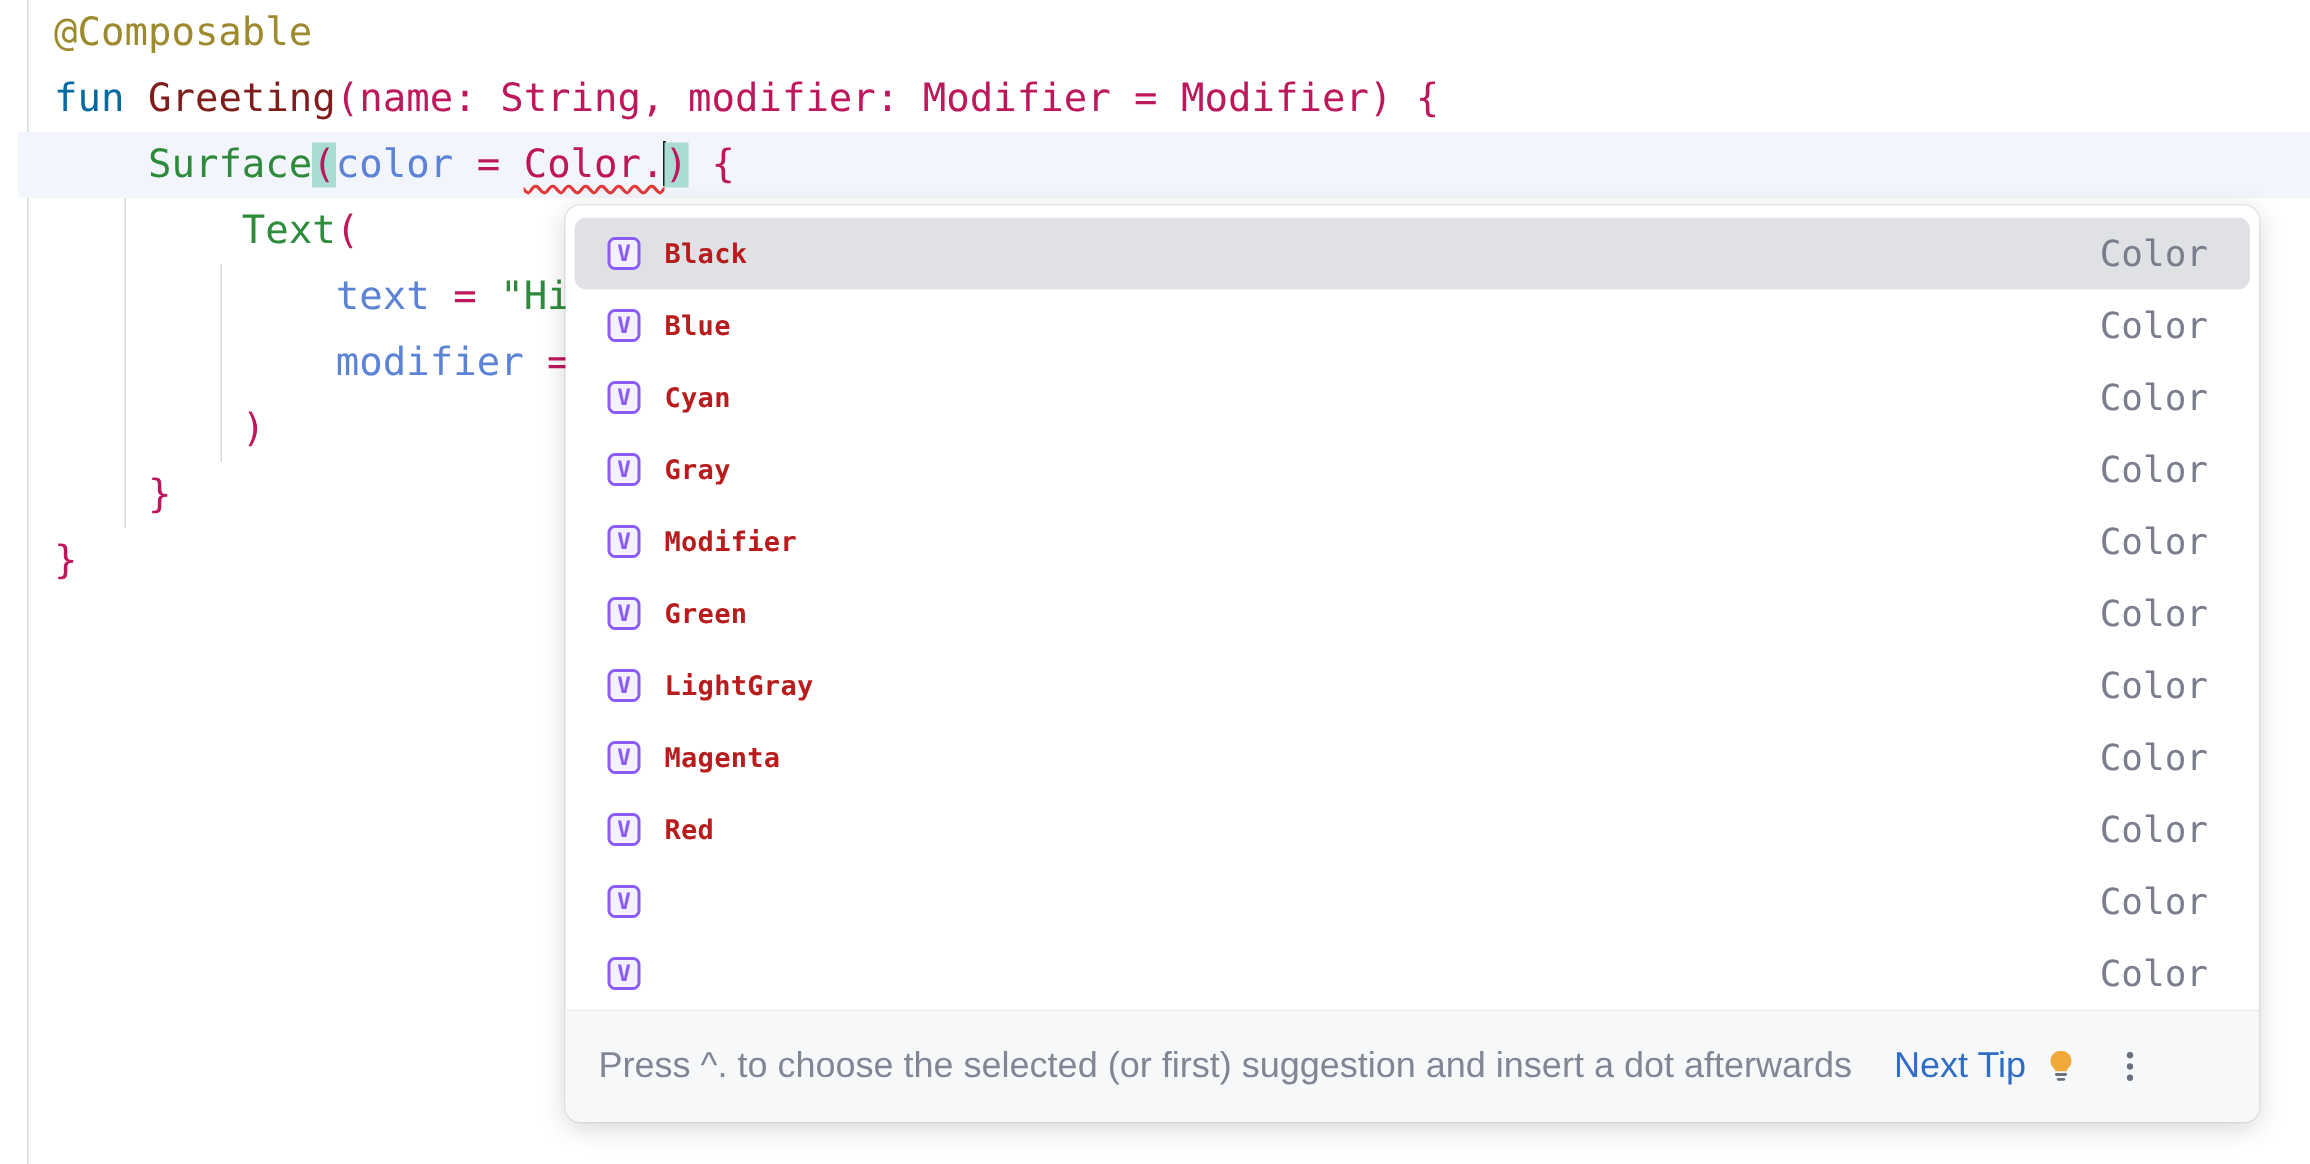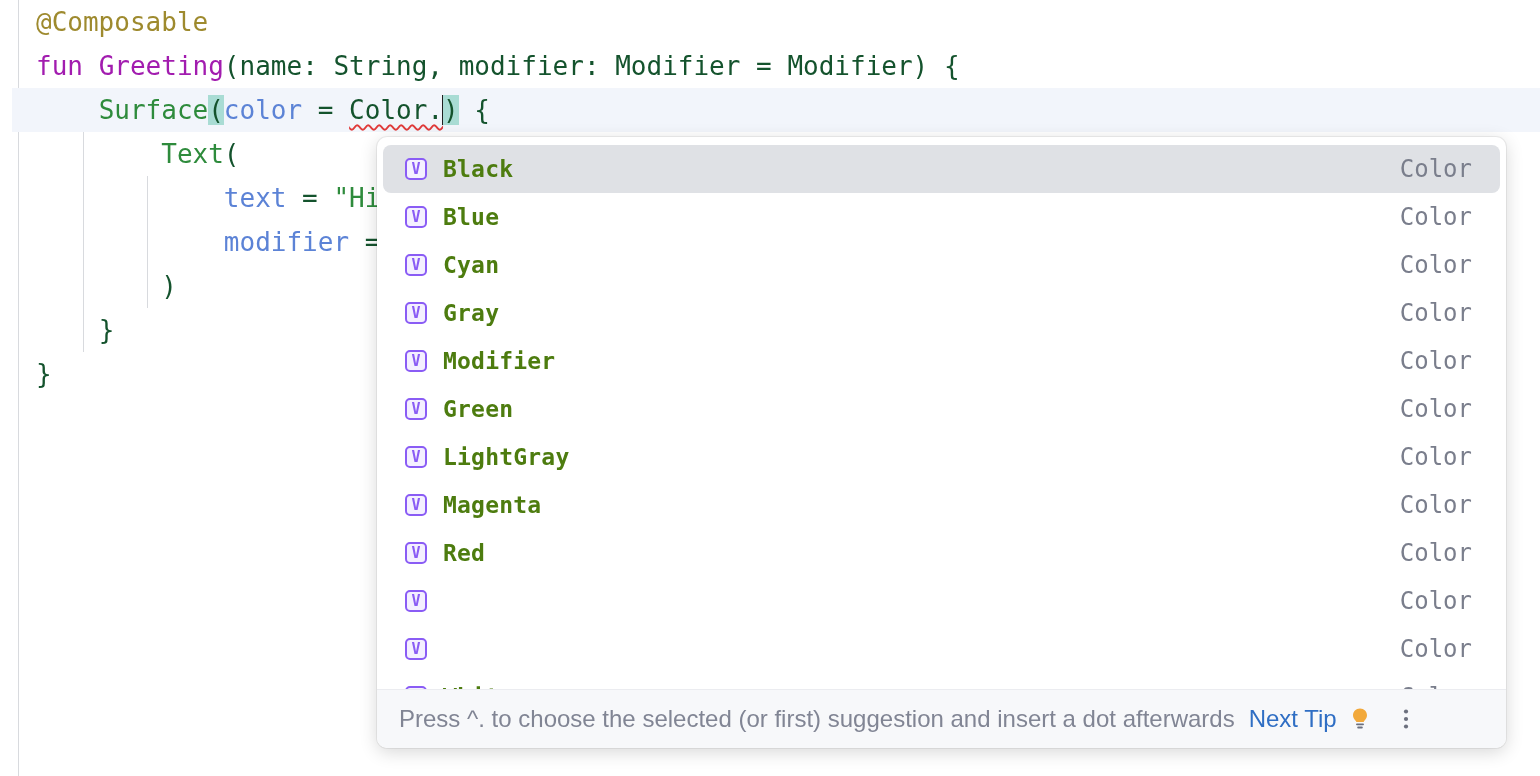--- a/index.html
+++ b/index.html
@@ -48,23 +48,23 @@
     background: #f2f5fb;
   }
   .indent-guide {
     position: absolute;
     width: 1px;
     background: #d8dade;
   }
 
   
   .t-anno   { color: #9e8a2e; }
-  .t-kw     { color: #a21caf; }
-  .t-fn     { color: #a21caf; }
-  .t-plain  { color: #14532d; }
+  .t-kw     { color: #0369a1; }
+  .t-fn     { color: #7f1d1d; }
+  .t-plain  { color: #be185d; }
   .t-call   { color: #2e8b3c; }
   .t-param  { color: #5c83d6; }
   .t-string { color: #2e8b3c; }
 
   .brace-hl {
     background: #a9dcd4;
   }
   .err-underline {
     text-decoration: underline wavy #e03a3a;
     text-underline-offset: 5px;
@@ -119,56 +119,56 @@
     color: #8a5cf5;
     font-family: "DejaVu Sans Mono", monospace;
     font-size: 15px;
     font-weight: 700;
     line-height: 18px;
     text-align: center;
     margin-right: 16px;
   }
   .item-label {
     font-family: "DejaVu Sans Mono", monospace;
-    font-size: 23px;
+    font-size: 18px;
     font-weight: 700;
-    color: #4d7c0f;
+    color: #b91c1c;
     letter-spacing: 0.2px;
   }
   .item-type {
     margin-left: auto;
     margin-right: 28px;
     font-family: "DejaVu Sans Mono", monospace;
     font-size: 24px;
     color: #7a7e8c;
   }
 
   
   .tipbar {
     position: absolute;
     left: 0; right: 0; bottom: 0;
-    height: 59px;
+    height: 75px;
     background: #f7f8fa;
     border-top: 1px solid #ebecf0;
     display: flex;
     align-items: center;
     padding: 0 18px 0 22px;
     border-radius: 0 0 10px 10px;
   }
   .tip-text {
     font-family: "Liberation Sans", sans-serif;
     font-size: 24px;
     color: #818594;
     white-space: nowrap;
   }
   .tip-link {
     font-family: "Liberation Sans", sans-serif;
     font-size: 24px;
     color: #2f6ec4;
-    margin-left: 14px;
+    margin-left: 28px;
     white-space: nowrap;
     cursor: pointer;
   }
   .bulb-icon {
     margin-left: 10px;
     width: 26px; height: 26px;
     flex: 0 0 26px;
     display: block;
   }
   .kebab-icon {

